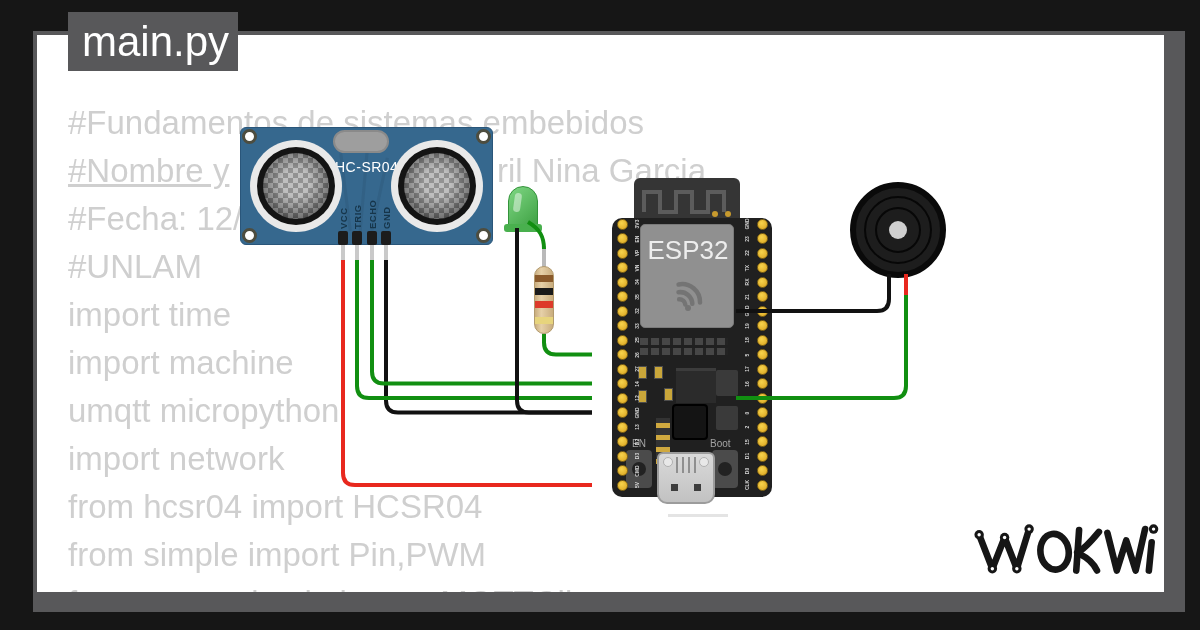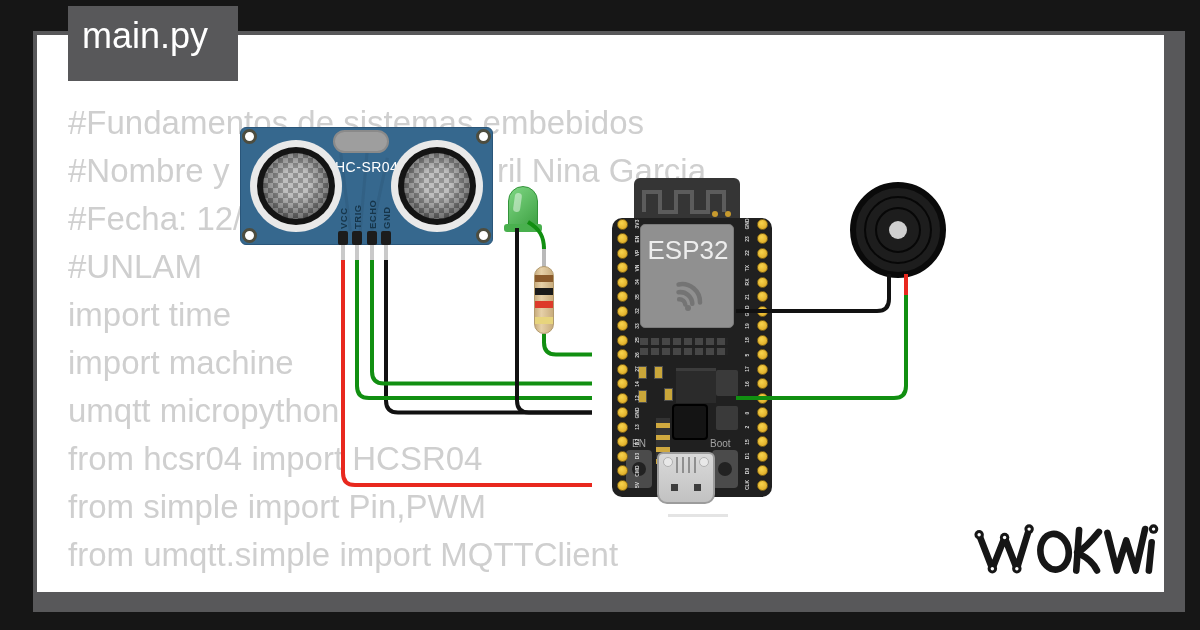--- a/index.html
+++ b/index.html
@@ -3,22 +3,22 @@
 <meta charset="utf-8">
 <style>
   html,body{margin:0;padding:0;}
   body{width:1200px;height:630px;overflow:hidden;background:#161616;
        font-family:"Liberation Sans", sans-serif;position:relative;}
   .abs{position:absolute;}
   
   .frame{left:33px;top:31px;width:1152px;height:581px;background:#58585a;}
   .card{left:37px;top:35px;width:1127px;height:557px;background:#ffffff;overflow:hidden;}
   
-  .tab{left:68px;top:6px;width:170px;height:75px;background:#58585a;z-index:6;
-       color:#fff;font-size:36px;line-height:59px;padding-left:14px;box-sizing:border-box;}
+  .tab{left:68px;top:12px;width:170px;height:59px;background:#58585a;z-index:6;
+       color:#fff;font-size:42px;line-height:59px;padding-left:14px;box-sizing:border-box;}
   
   .code{left:31px;top:64px;color:#cfcfcf;font-size:33px;}
   .code-line{position:relative;height:48px;line-height:48px;white-space:pre;}
   .code-seg{position:absolute;top:0;line-height:48px;white-space:pre;}
   
   .components{left:0;top:0;width:1200px;height:630px;z-index:3;}
   .wires{left:0;top:0;z-index:4;pointer-events:none;}
   
   .hcsr04{left:240px;top:127px;width:253px;height:140px;}
   .hc-pcb{left:0;top:0;width:253px;height:118px;background:#36688e;border:1px solid #2a567a;
@@ -86,26 +86,27 @@
   .logo{left:968px;top:514px;z-index:5;}
 </style>
 </head>
 <body>
 
 <div class="abs frame"></div>
 
 <div class="abs card">
   <div class="abs code" id="code-block">
       <div class="code-line"><span>#Fundamentos de sistemas embebidos</span></div>
-      <div class="code-line"><span class="code-seg" style="left: 0px;">#Nombre y</span><span class="code-seg" style="left: 429px;">ril Nina Garcia</span></div>
+      <div class="code-line"><span class="code-seg" style="left: 0px; text-decoration: underline;">#Nombre y</span><span class="code-seg" style="left: 429px;">ril Nina Garcia</span></div>
       <div class="code-line"><span>#Fecha: 12/</span></div>
       <div class="code-line"><span>#UNLAM</span></div>
       <div class="code-line"><span>import time</span></div>
       <div class="code-line"><span>import machine</span></div>
       <div class="code-line"><span>umqtt micropython</span></div>
+      <div class="code-line"><span>import network</span></div>
       <div class="code-line"><span>from hcsr04 import HCSR04</span></div>
       <div class="code-line"><span>from simple import Pin,PWM</span></div>
       <div class="code-line"><span>from umqtt.simple import MQTTClient</span></div>
     </div>
 </div>
 
 <div class="abs tab">
   <span>main.py</span>
 </div>
 

